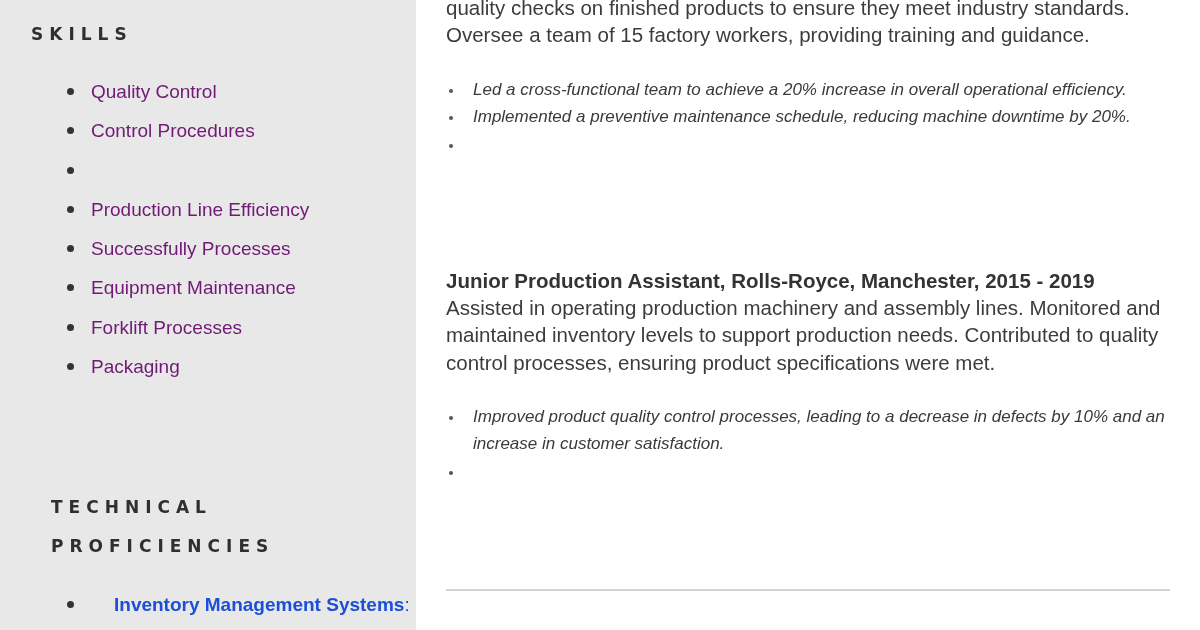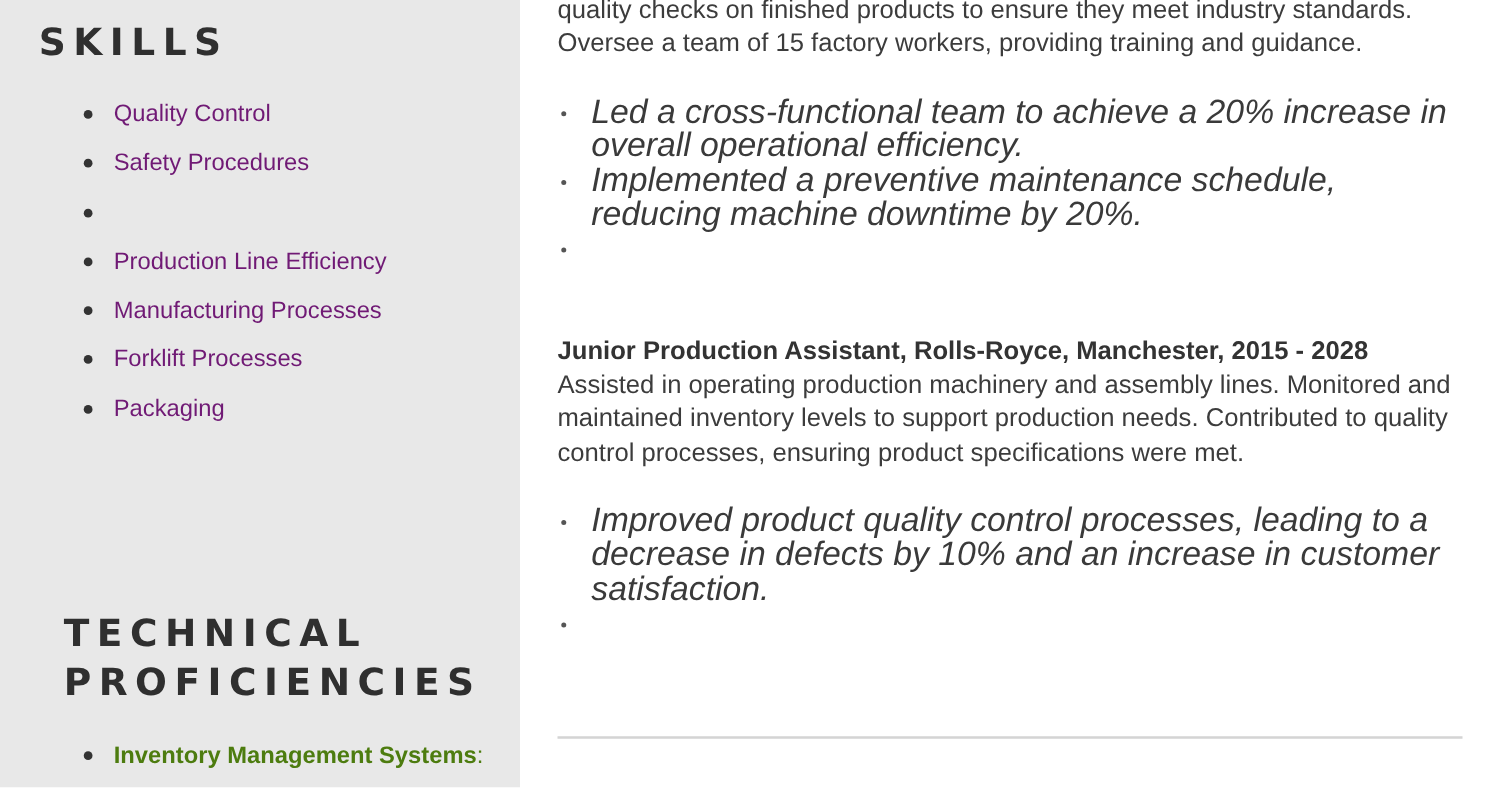--- a/index.html
+++ b/index.html
@@ -6,80 +6,81 @@
     html, body { width: 1200px; height: 630px; overflow: hidden; background: #ffffff; }
     body { font-family: "Liberation Sans", "DejaVu Sans", sans-serif; color: #3a3a3a; position: relative; }
 
     .sidebar {
       position: absolute; left: 0; top: 0; width: 416px; height: 630px;
       background: #e8e8e8;
     }
     .section-heading {
       position: absolute; left: 31px;
       font-family: "DejaVu Sans", sans-serif;
-      font-weight: bold; font-size: 30px; letter-spacing: 6px;
+      font-weight: bold; font-size: 17px; letter-spacing: 6px;
       color: #2f2f2f; line-height: 39px;
     }
     .skills-heading { top: 15px; }
     .tech-heading { top: 488px; margin-left: 20px; }
 
     .skill-list { position: absolute; left: 0; top: 72px; list-style: none; }
     .skill-item {
       position: relative; height: 39.3px; line-height: 39.3px;
       padding-left: 91px; font-size: 19px; color: #701a75; white-space: nowrap;
     }
     .skill-item .dot {
       position: absolute; left: 67px; top: 16px; width: 7px; height: 7px;
       border-radius: 50%; background: #333;
     }
     .tech-list { position: absolute; left: 0; top: 585px; list-style: none; }
     .tech-item {
       position: relative; height: 39px; line-height: 39px;
-      padding-left: 91px; font-size: 19px; color: #4d7c0f; white-space: nowrap;
+      padding-left: 114px; font-size: 19px; color: #1d4ed8; white-space: nowrap;
     }
     .tech-item .dot {
       position: absolute; left: 67px; top: 16px; width: 7px; height: 7px;
       border-radius: 50%; background: #333;
     }
     .tech-item .strong { font-weight: bold; }
     .para {
       position: absolute; left: 446px; width: 730px;
       font-size: 20.5px; line-height: 27.3px; color: #3c3c3c;
     }
     .p1 { top: -6px; }
     .job-title { top: 267px; font-weight: bold; color: #333; }
     .p2 { top: 294px; }
 
     .bullets { position: absolute; left: 446px; width: 730px; list-style: none; }
     .bullets.b1 { top: 76px; }
     .bullets.b2 { top: 403px; }
     .bullet {
       position: relative; padding-left: 27px;
-      font-style: italic; font-size: 27px; line-height: 27.3px; color: #3a3a3a;
+      font-style: italic; font-size: 17px; line-height: 27.3px; color: #3a3a3a;
     }
     .bullet .dot {
       position: absolute; left: 3px; top: 13px; width: 4px; height: 4px;
       border-radius: 50%; background: #555;
     }
     .divider {
       position: absolute; left: 446px; top: 589px; width: 724px; height: 2px;
       background: #d4d4d4;
     }
   </style>
 </head>
 <body>
 
 <aside class="sidebar">
   <h2 class="section-heading skills-heading">SKILLS</h2>
   <ul class="skill-list">
     <li class="skill-item"><span class="dot"></span><span>Quality Control</span></li>
-    <li class="skill-item"><span class="dot"></span><span>Safety Procedures</span></li>
+    <li class="skill-item"><span class="dot"></span><span>Control Procedures</span></li>
     <li class="skill-item"><span class="dot"></span></li>
     <li class="skill-item"><span class="dot"></span><span>Production Line Efficiency</span></li>
-    <li class="skill-item"><span class="dot"></span><span>Manufacturing Processes</span></li>
+    <li class="skill-item"><span class="dot"></span><span>Successfully Processes</span></li>
+    <li class="skill-item"><span class="dot"></span><span>Equipment Maintenance</span></li>
     <li class="skill-item"><span class="dot"></span><span>Forklift Processes</span></li>
     <li class="skill-item"><span class="dot"></span><span>Packaging</span></li>
   </ul>
 
   <h2 class="section-heading tech-heading">
     <span>TECHNICAL</span><br>
     <span>PROFICIENCIES</span>
   </h2>
   <ul class="tech-list">
     <li class="tech-item"><span class="dot"></span><span class="strong">Inventory Management Systems</span><span>:</span></li>
@@ -87,21 +88,21 @@
 </aside>
 
 <p class="para p1">quality checks on finished products to ensure they meet industry standards. Oversee a team of 15 factory workers, providing training and guidance.</p>
 
 <ul class="bullets b1">
   <li class="bullet"><span class="dot"></span><span>Led a cross-functional team to achieve a 20% increase in overall operational efficiency.</span></li>
   <li class="bullet"><span class="dot"></span><span>Implemented a preventive maintenance schedule, reducing machine downtime by 20%.</span></li>
   <li class="bullet"><span class="dot"></span></li>
 </ul>
 
-<p class="para job-title">Junior Production Assistant, Rolls-Royce, Manchester, 2015 - 2028</p>
+<p class="para job-title">Junior Production Assistant, Rolls-Royce, Manchester, 2015 - 2019</p>
 <p class="para p2">Assisted in operating production machinery and assembly lines. Monitored and maintained inventory levels to support production needs. Contributed to quality control processes, ensuring product specifications were met.</p>
 
 <ul class="bullets b2">
   <li class="bullet"><span class="dot"></span><span>Improved product quality control processes, leading to a decrease in defects by 10% and an increase in customer satisfaction.</span></li>
   <li class="bullet"><span class="dot"></span></li>
 </ul>
 
 <div class="divider"></div>
 
 </body></html>

